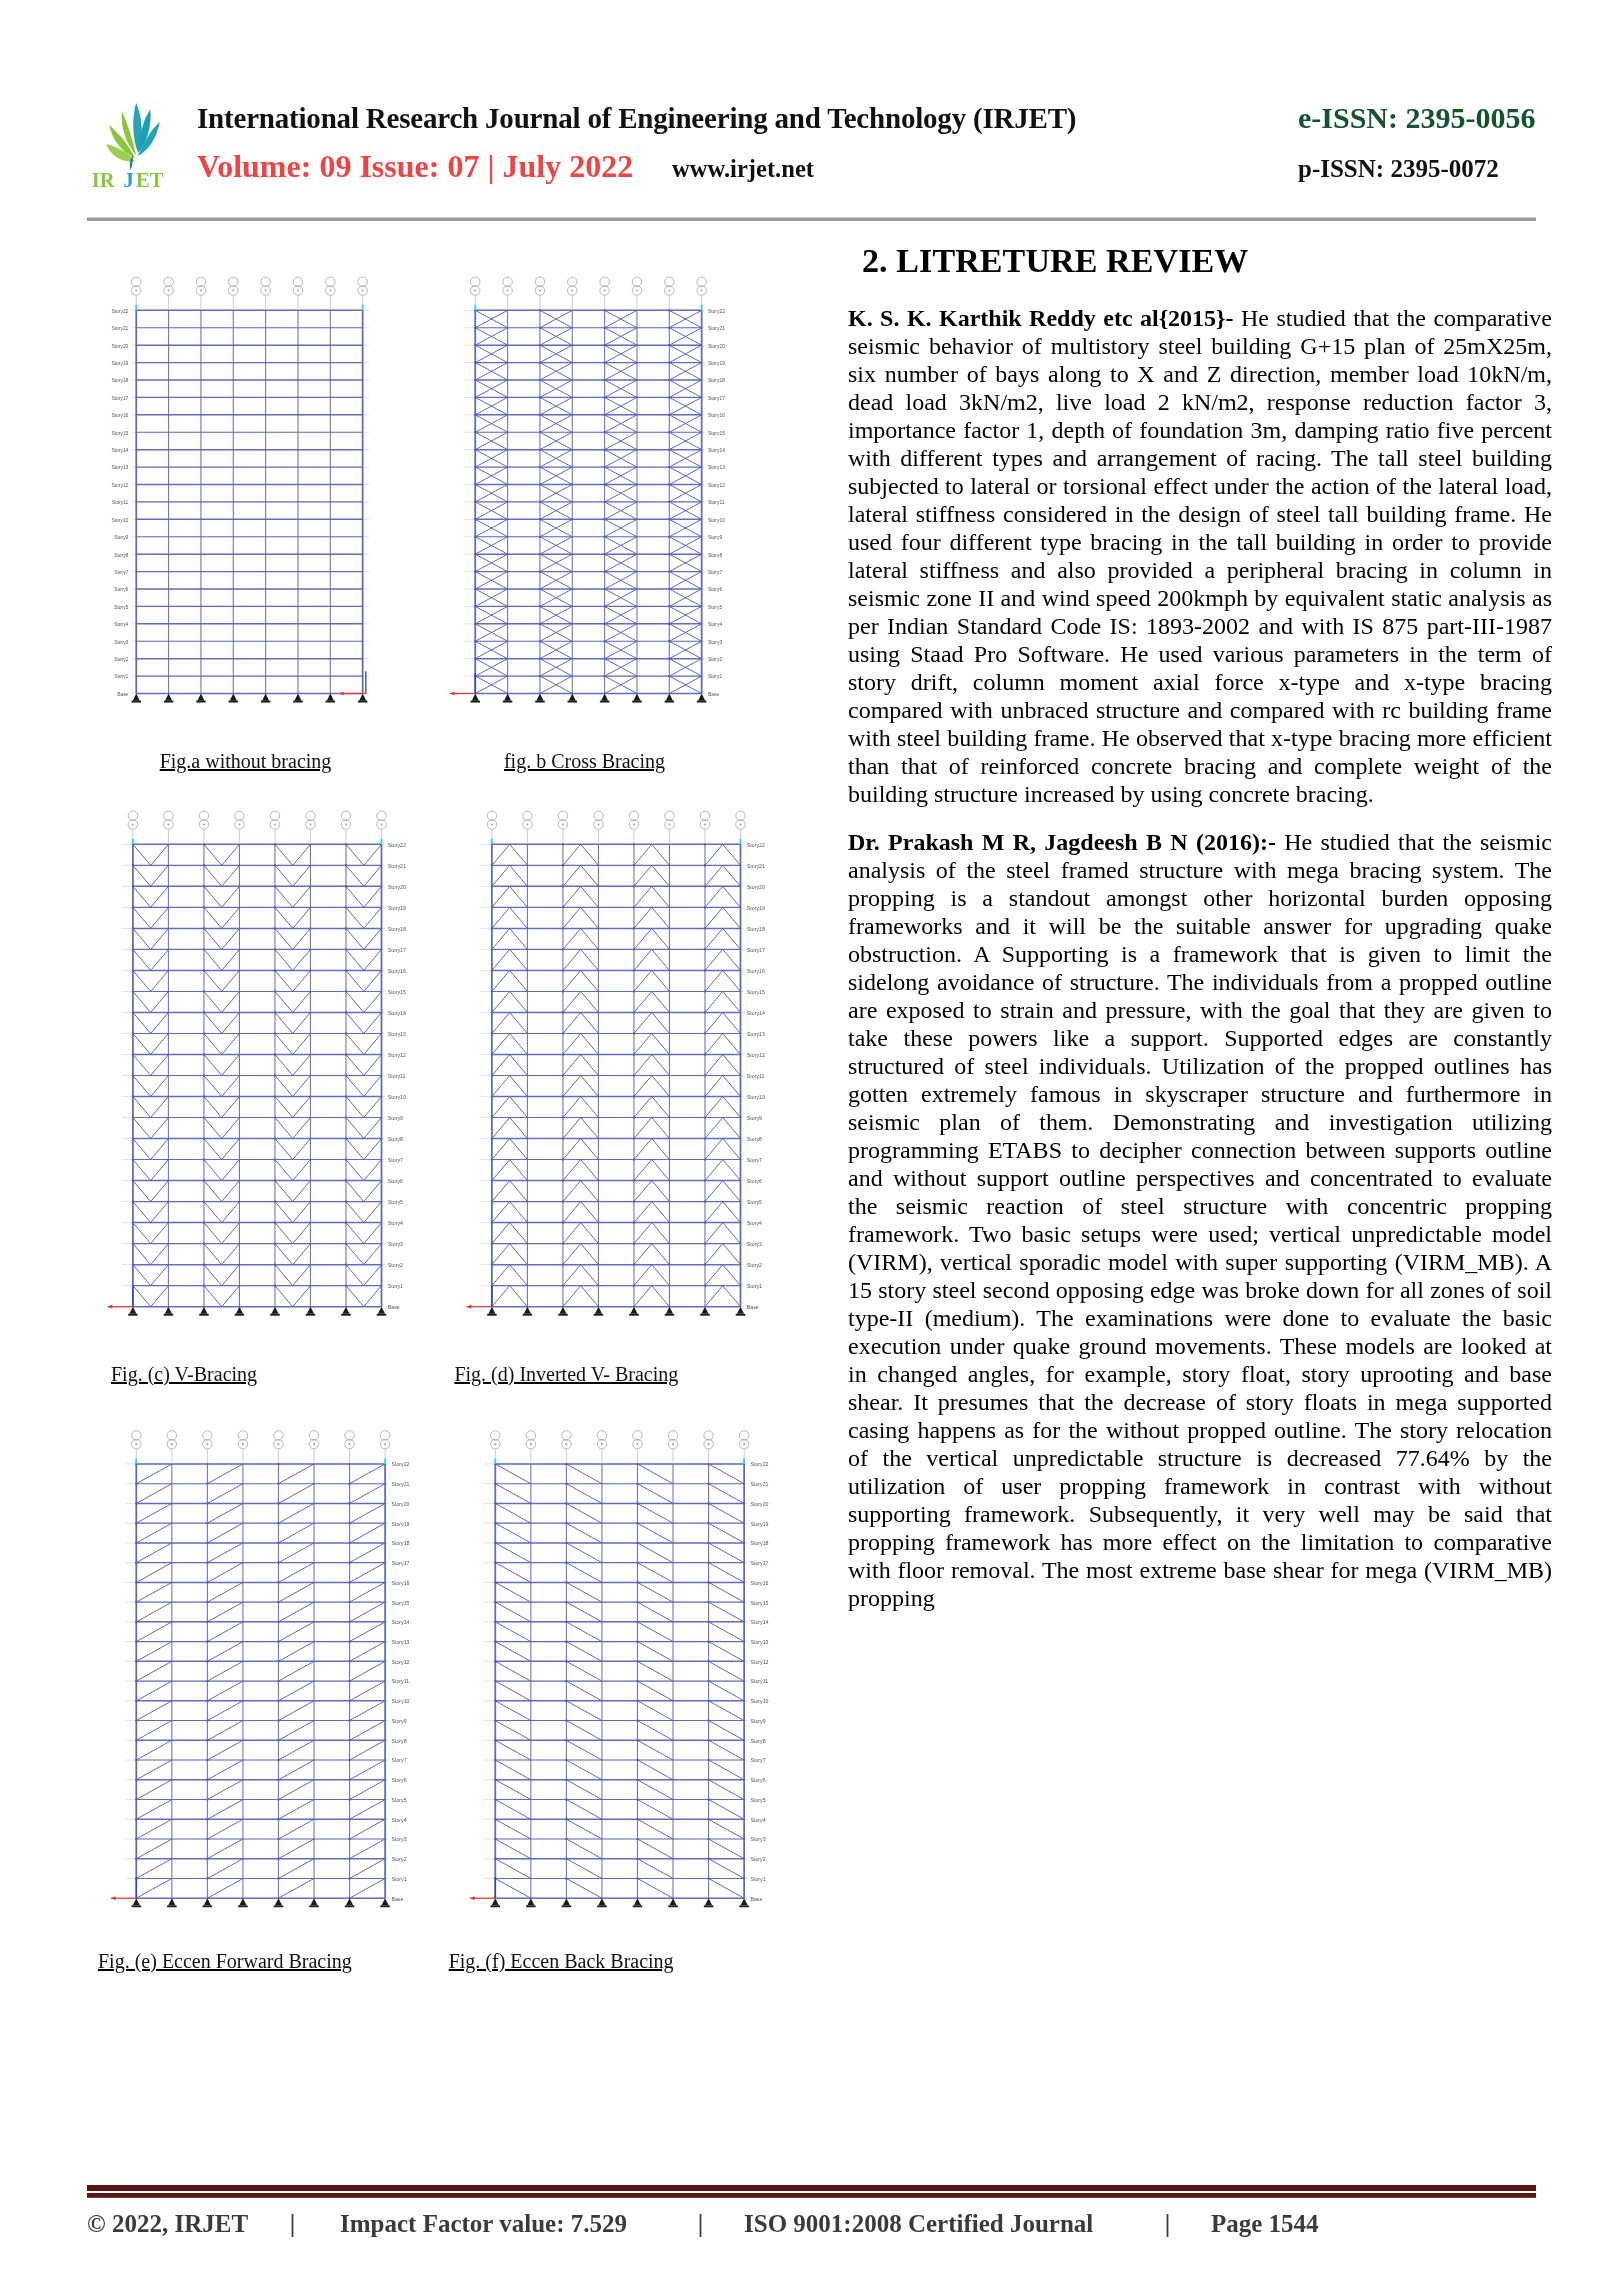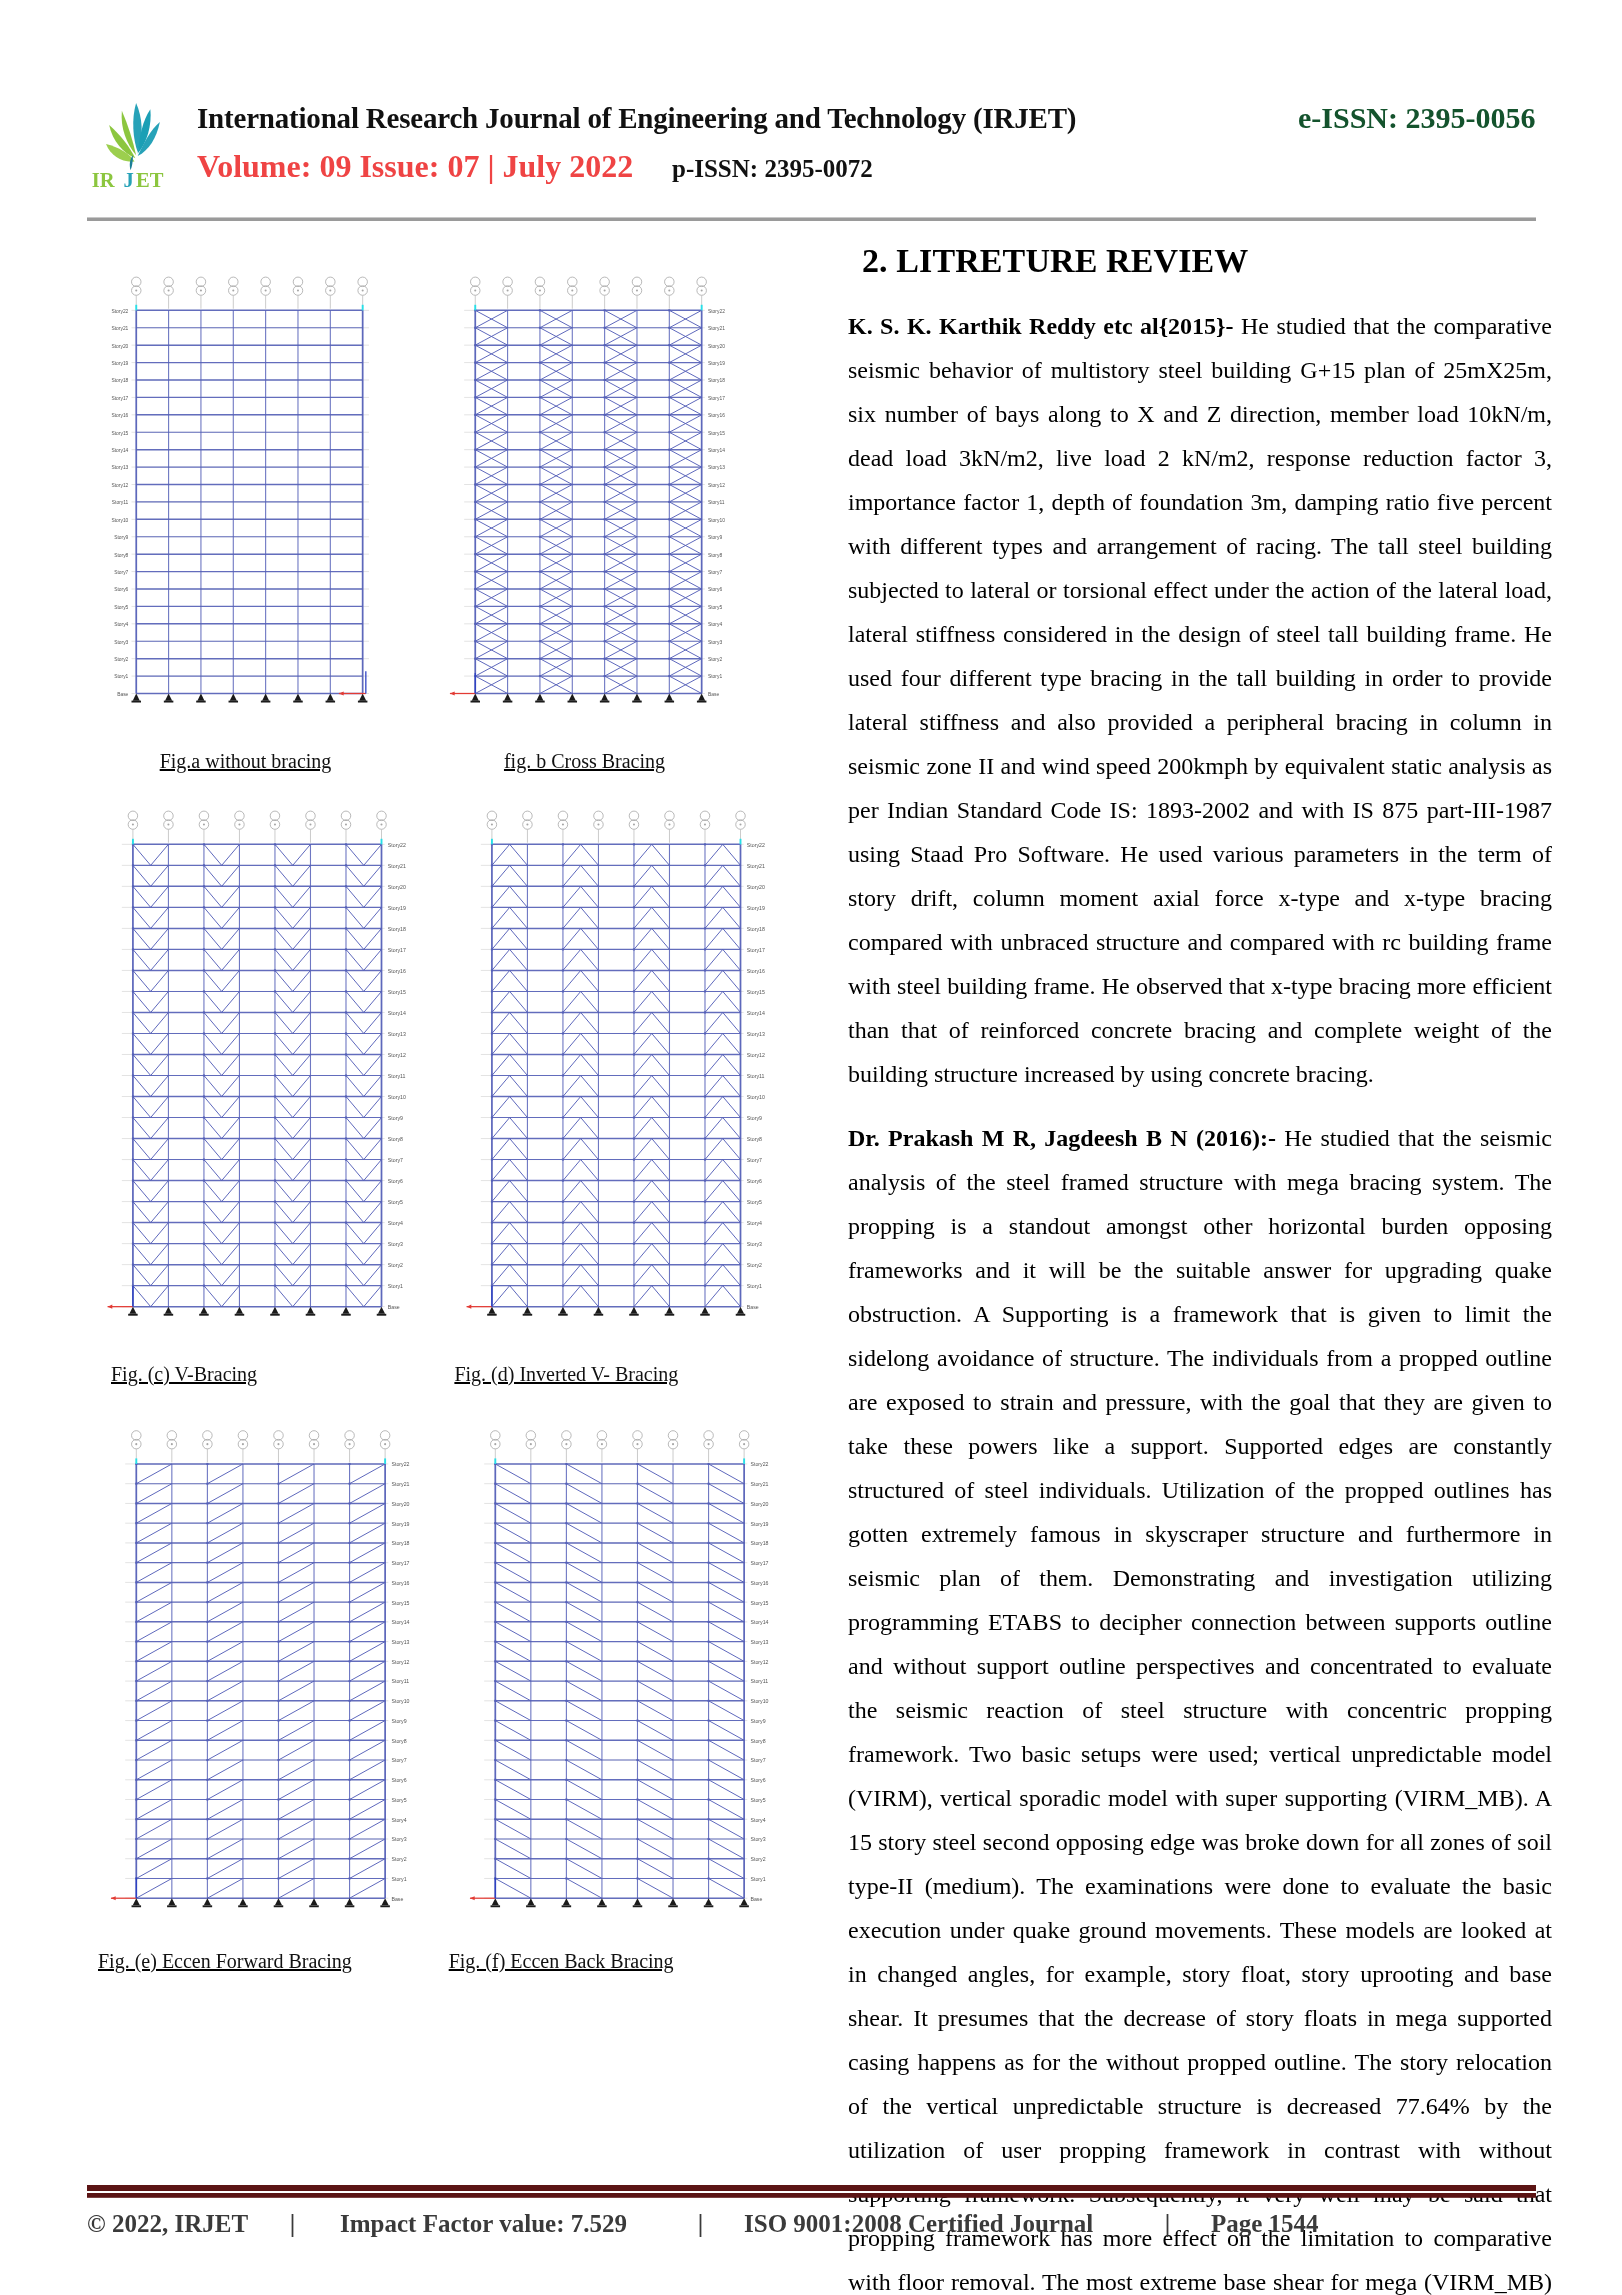--- a/index.html
+++ b/index.html
@@ -79,21 +79,21 @@
   .frame-svg{display:block;}
 
   
   h2.section-title{
     font-family:"Liberation Serif",serif;
     font-weight:bold;font-size:34px;
     margin:0 0 24px 14px;letter-spacing:0.1px;
   }
   p.body{
     font-family:"Liberation Serif",serif;
-    font-size:24px;line-height:44px;
+    font-size:24px;line-height:28px;
     text-align:justify;
     margin:0 0 20.6px 0;
     hyphens:none;
   }
   p.body b{font-weight:bold;}
 
   
   .footer{
     position:absolute;
     left:87px;right:87px;bottom:57px;
@@ -141,20 +141,21 @@
         <text x="62" y="116" font-family="Liberation Serif, serif" font-size="26" font-weight="bold" fill="#8cc63f">ET</text>
       </svg>
     </div>
     <div class="header-text">
       <div class="hrow1">
         <div class="journal-title">International Research Journal of Engineering and Technology (IRJET)</div>
         <div class="eissn">e-ISSN: 2395-0056</div>
       </div>
       <div class="hrow2">
         <div class="volume">Volume: 09 Issue: 07 | July 2022</div>
+        <div class="website">www.irjet.net</div>
         <div class="pissn">p-ISSN: 2395-0072</div>
       </div>
     </div>
   </div>
   <div class="header-rule"></div>
 
   <div class="content">
 
     <div class="col-left">
 

